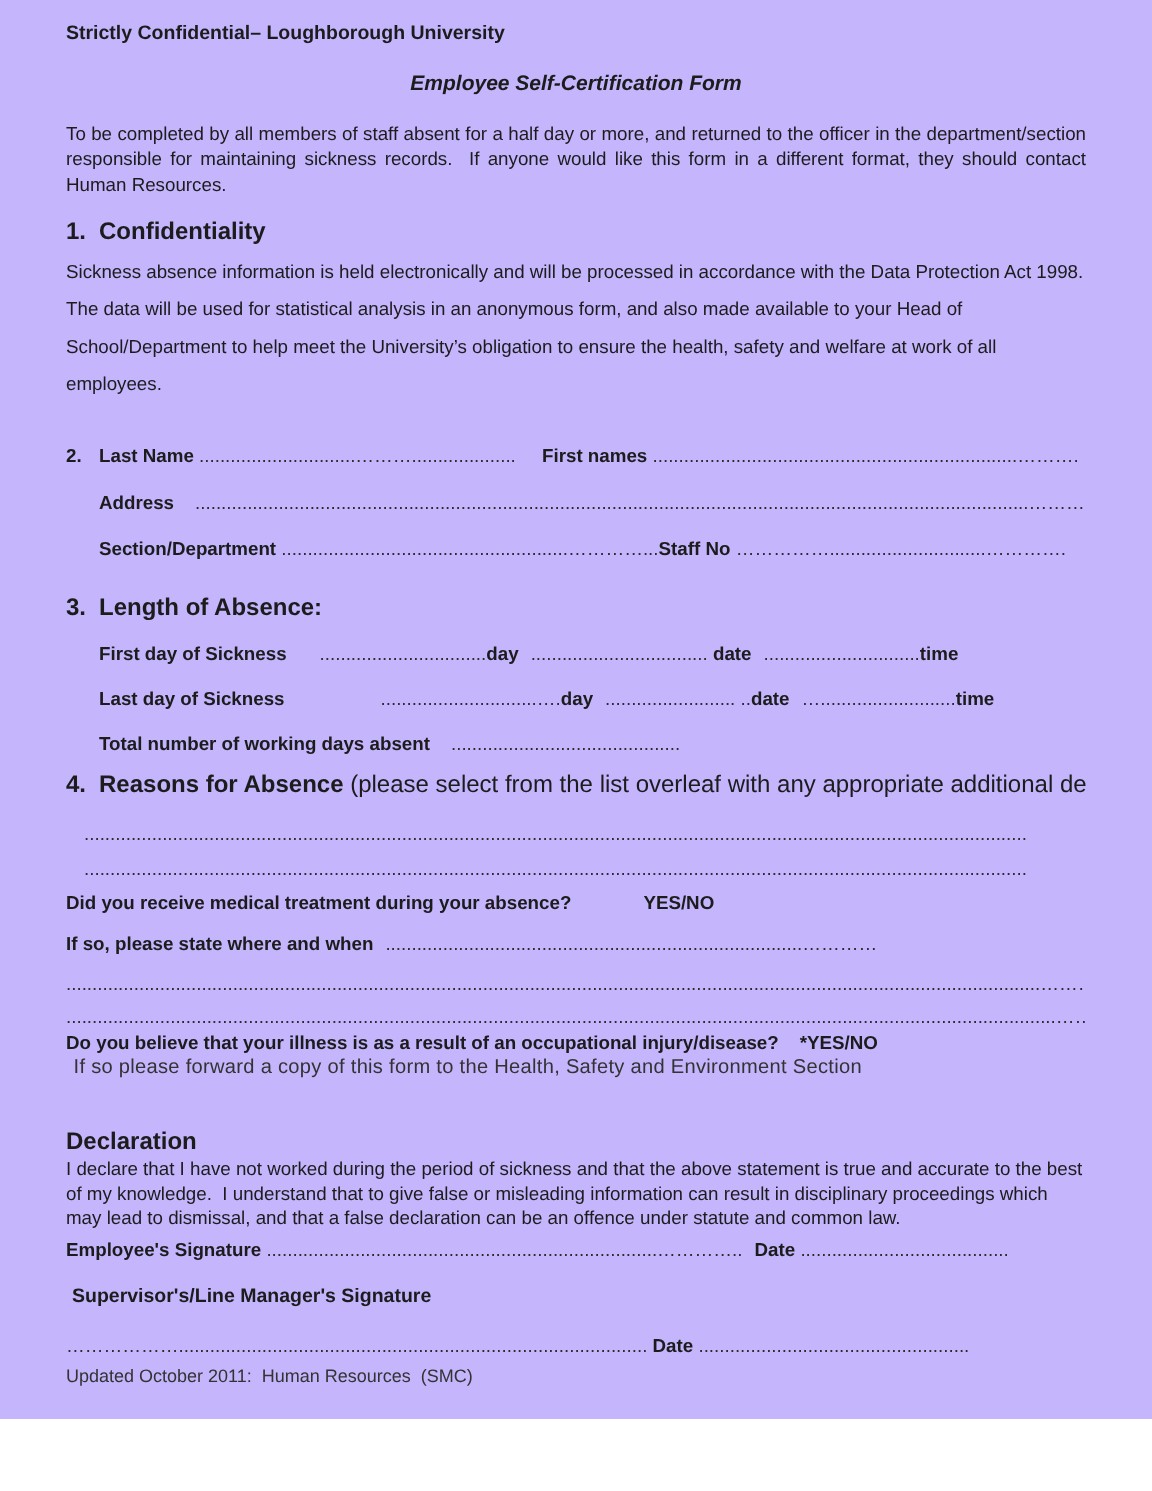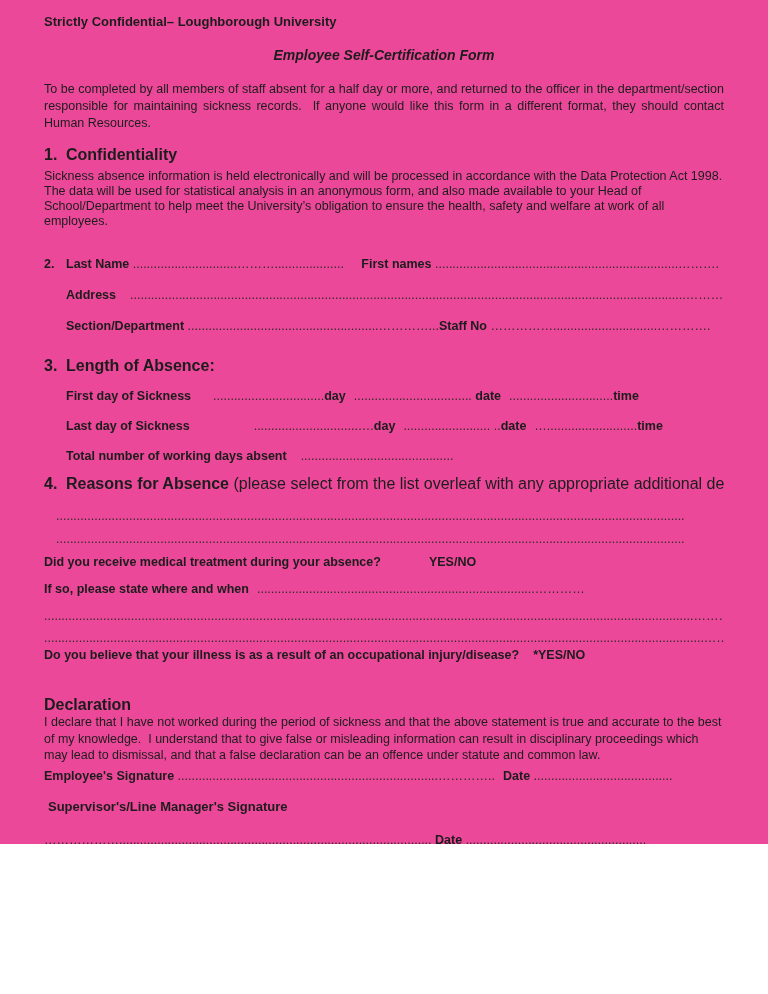--- a/index.html
+++ b/index.html
@@ -1,28 +1,28 @@
 <!DOCTYPE html>
 <html><head>
 <meta charset="utf-8">
 <style>
   html,body{margin:0;padding:0;background:#ffffff;}
   .page{
-    width:768px;height:844px;box-sizing:border-box;
-    padding:14px 44px 0 44px;background:#ec4899;overflow:hidden;
+    width:768px;height:946px;box-sizing:border-box;
+    padding:14px 44px 0 44px;background:#c4b5fd;overflow:hidden;
     font-family:"Liberation Sans",sans-serif;color:#1c1c1c;font-size:12.5px;
   }
   .line{white-space:pre;overflow:hidden;}
   .b{font-weight:bold;}
   .doc-header{font-size:13px;font-weight:bold;}
   .doc-title{font-size:14px;font-weight:bold;text-align:center;margin-top:18px;font-style:italic;}
   .intro{font-weight:normal;text-align:justify;margin-top:18px;line-height:17px;white-space:pre-wrap;}
   .sec-head{font-size:16px;font-weight:bold;margin-top:14px;}
   .num{display:inline-block;width:22px;}
-  .para{margin-top:5px;line-height:15px;white-space:pre-wrap;}
+  .para{margin-top:5px;line-height:25px;white-space:pre-wrap;}
   .row2-first{margin-top:28px;}
   .row2{margin-top:17px;padding-left:22px;}
   .s3-head{margin-top:24px;}
   .s3-row1{margin-top:14px;padding-left:22px;}
   .s3-row{margin-top:16px;padding-left:22px;}
   .dots{font-weight:normal;color:#2a2a2a;}
   .sp22{display:inline-block;width:22px;}
   .sp70{display:inline-block;width:64px;}
   .sp8{display:inline-block;width:8px;}
   .sp14{display:inline-block;width:14px;}
@@ -80,20 +80,21 @@
 
   <div class="line q-line"><span>Did you receive medical treatment during your absence?</span><span class="gap48"></span><span>YES/NO</span></div>
 
   <div class="line q-line where-line"><span>If so, please state where and when</span><span class="sp8"></span><span class="dots">................................................................................…………</span></div>
 
   <div class="line fill-full">...........................................................................................................................................................................................………</div>
   <div class="line fill-full fill-full2">..............................................................................................................................................................................................………</div>
 
   <div class="line occ-line"><span>Do you believe that your illness is as a result of an occupational injury/disease?</span><span class="gap14"></span><span>*YES/NO</span></div>
 
+  <div class="line forward-note">If so please forward a copy of this form to the Health, Safety and Environment Section</div>
 
   <div class="decl-head line">Declaration</div>
   <div class="decl-body">I declare that I have not worked during the period of sickness and that the above statement is true and accurate to the best of my knowledge.  I understand that to give false or misleading information can result in disciplinary proceedings which may lead to dismissal, and that a false declaration can be an offence under statute and common law.</div>
 
   <div class="line sig-line"><span class="b">Employee's Signature</span> <span class="dots">...........................................................................…………..</span><span class="sp8"></span><span class="b">Date</span> <span class="dots">........................................</span></div>
 
   <div class="sup-head line">Supervisor's/Line Manager's Signature</div>
 
   <div class="line sup-line"><span class="dots">………………..........................................................................................</span> <span class="b">Date</span> <span class="dots">....................................................</span></div>
 

